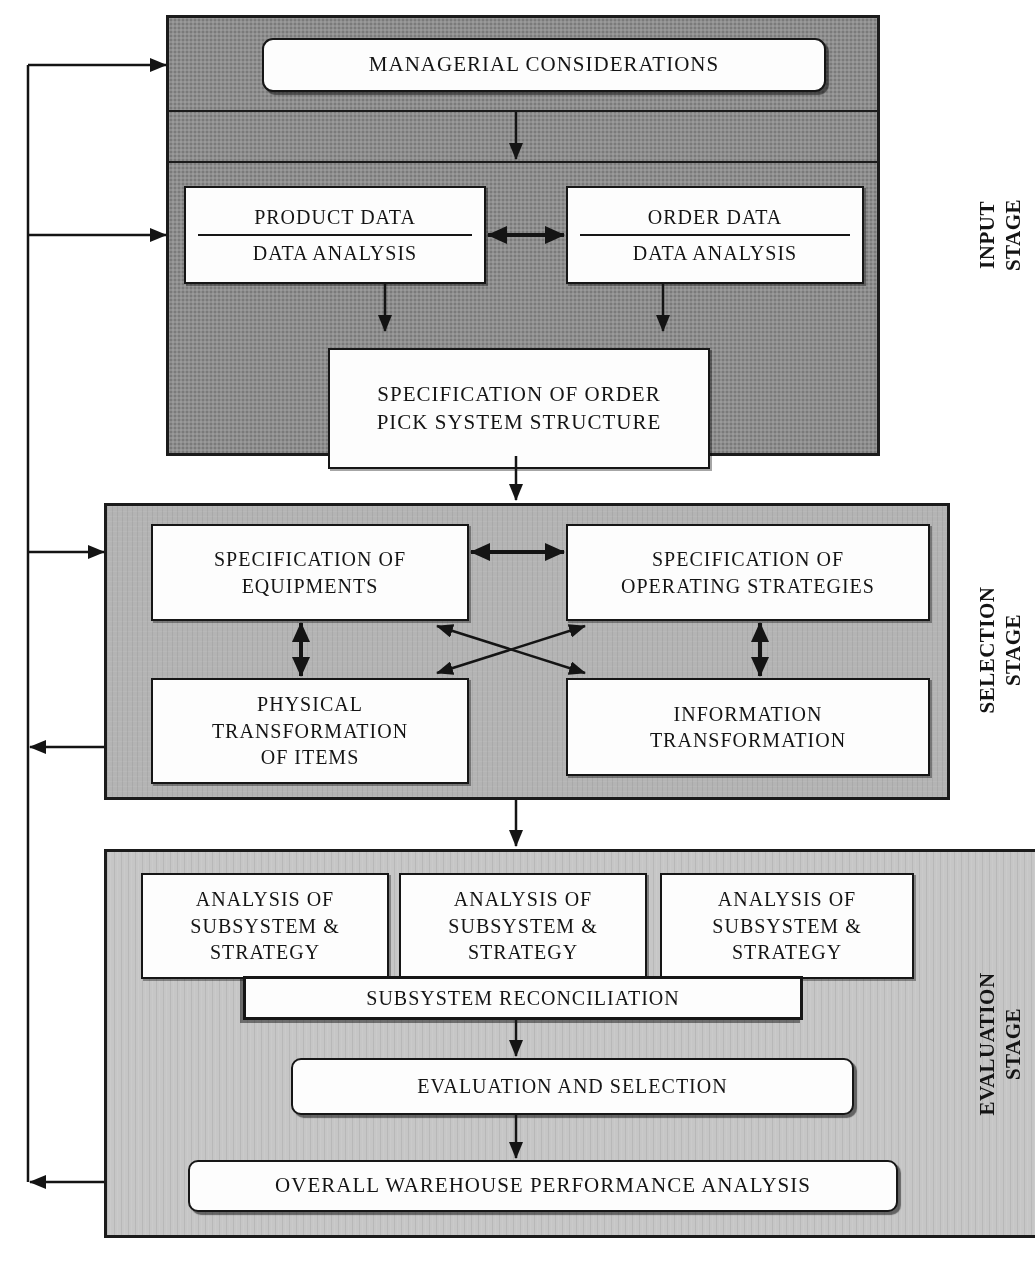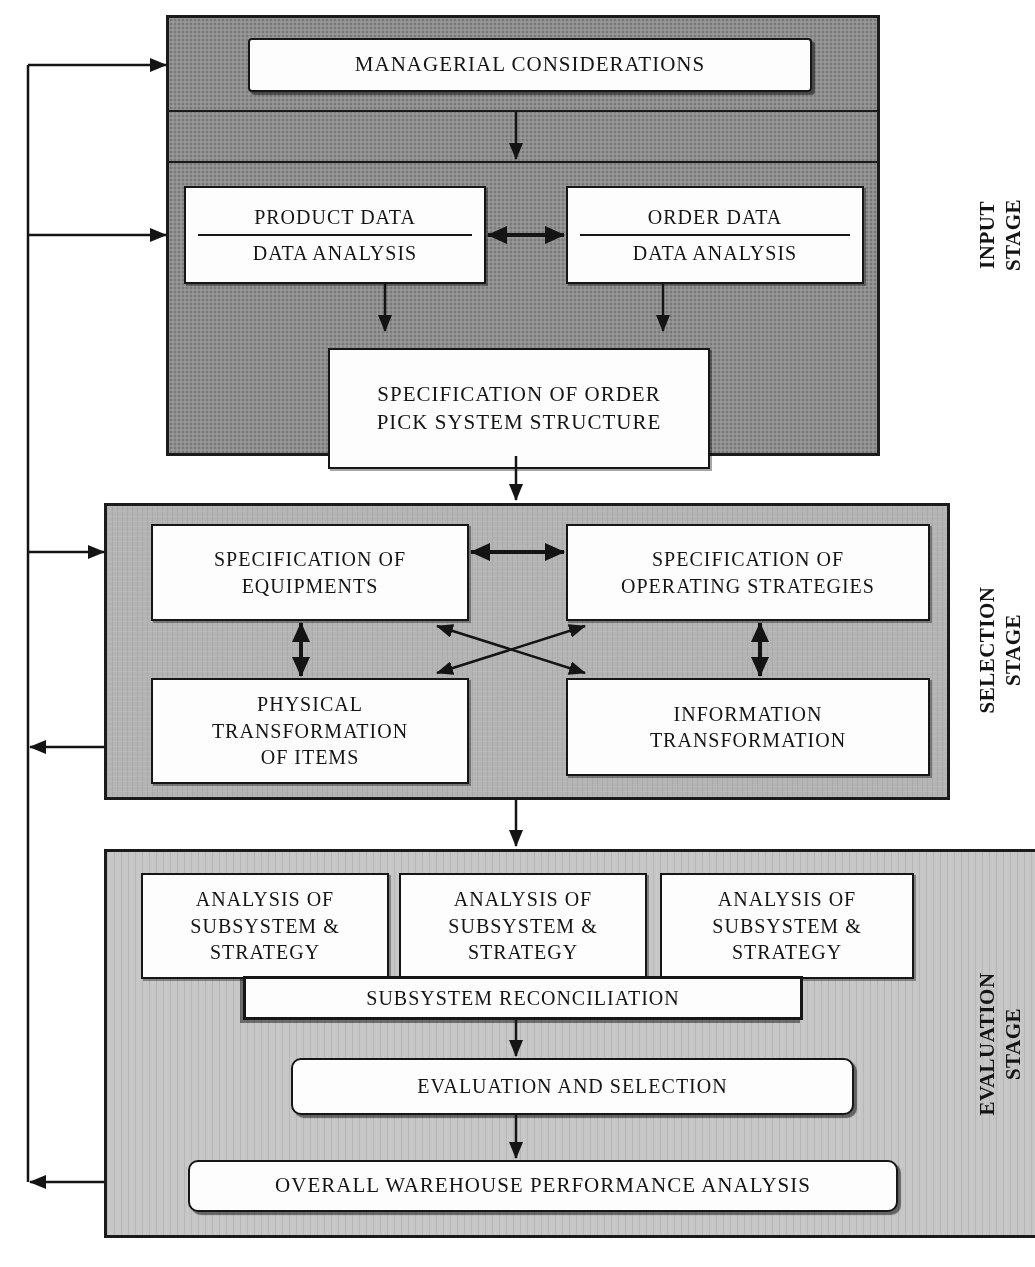--- a/index.html
+++ b/index.html
@@ -25,21 +25,21 @@
     background-image: repeating-linear-gradient(90deg, rgba(0,0,0,0.07) 0 1px, transparent 1px 3px, rgba(255,255,255,0.07) 3px 4px, transparent 4px 7px);
   }
   .wbox {
     position:absolute; background:#fdfdfd; border:2px solid #161616; box-sizing:border-box;
     display:flex; align-items:center; justify-content:center; text-align:center;
     box-shadow:2px 2px 0 rgba(0,0,0,0.35);
   }
   .lbl { font-size:20px; letter-spacing:1px; line-height:1.32; white-space:pre-line; }
   .big { font-size:21px; }
   .rounded { border-radius:10px; box-shadow:3px 3px 1px rgba(0,0,0,0.5); }
-  .r8 { border-radius:4px; }
+  .r8 { border-radius:11px;margin-left:14px; }
   .splitbox { flex-direction:column; align-items:stretch; padding:12px; }
   .cell { flex:1; display:flex; align-items:center; justify-content:center; }
   .cell + .cell { border-top:2px solid #161616; }
   .hline { position:absolute; height:2px; background:#1b1b1b; }
   .recon { border-width:3px; box-shadow:-3px 3px 0 rgba(0,0,0,0.45);margin-left:12px; }
   .side-label {
     position:absolute; width:170px; height:60px; display:flex; align-items:center; justify-content:center;
     transform:rotate(-90deg); font-weight:bold; font-size:21px; line-height:26px;
     letter-spacing:0.5px; text-align:center; white-space:pre-line; z-index:2;
   }

